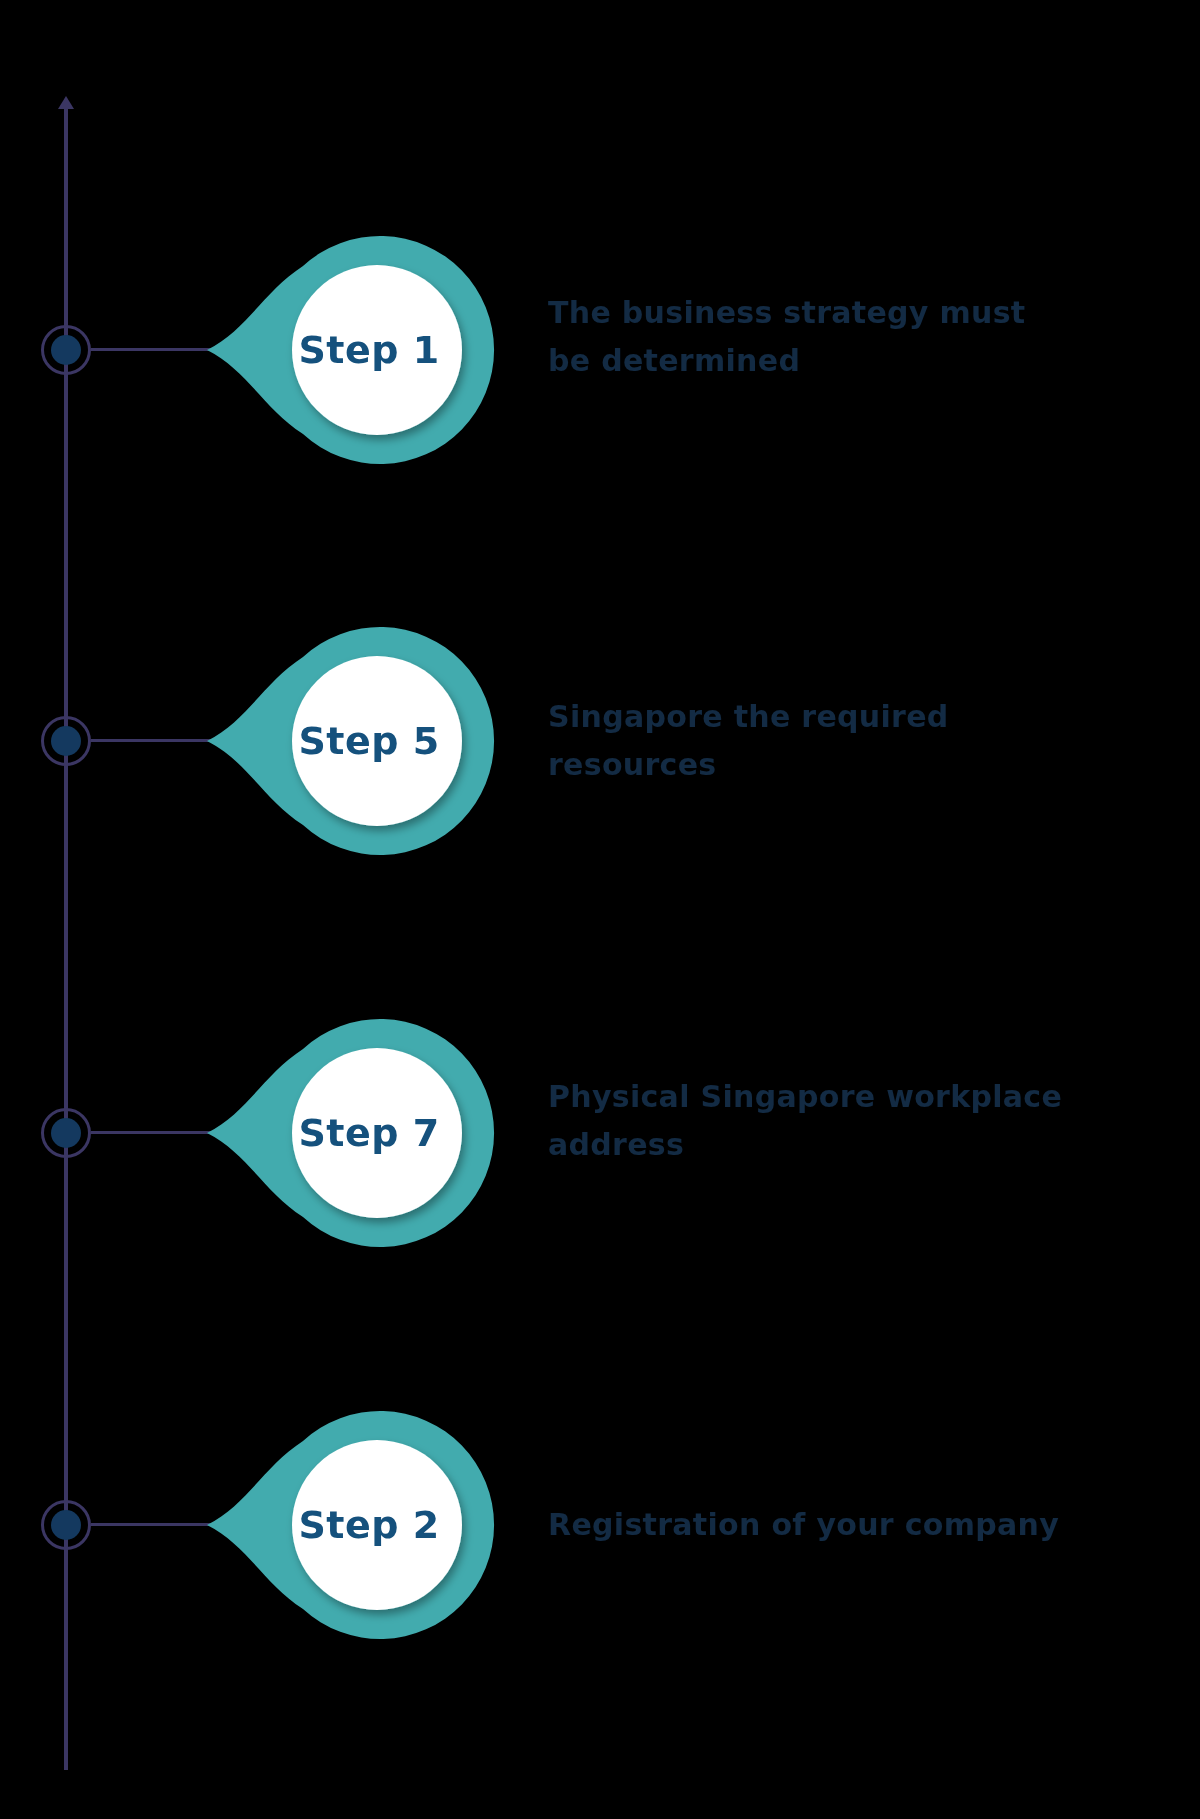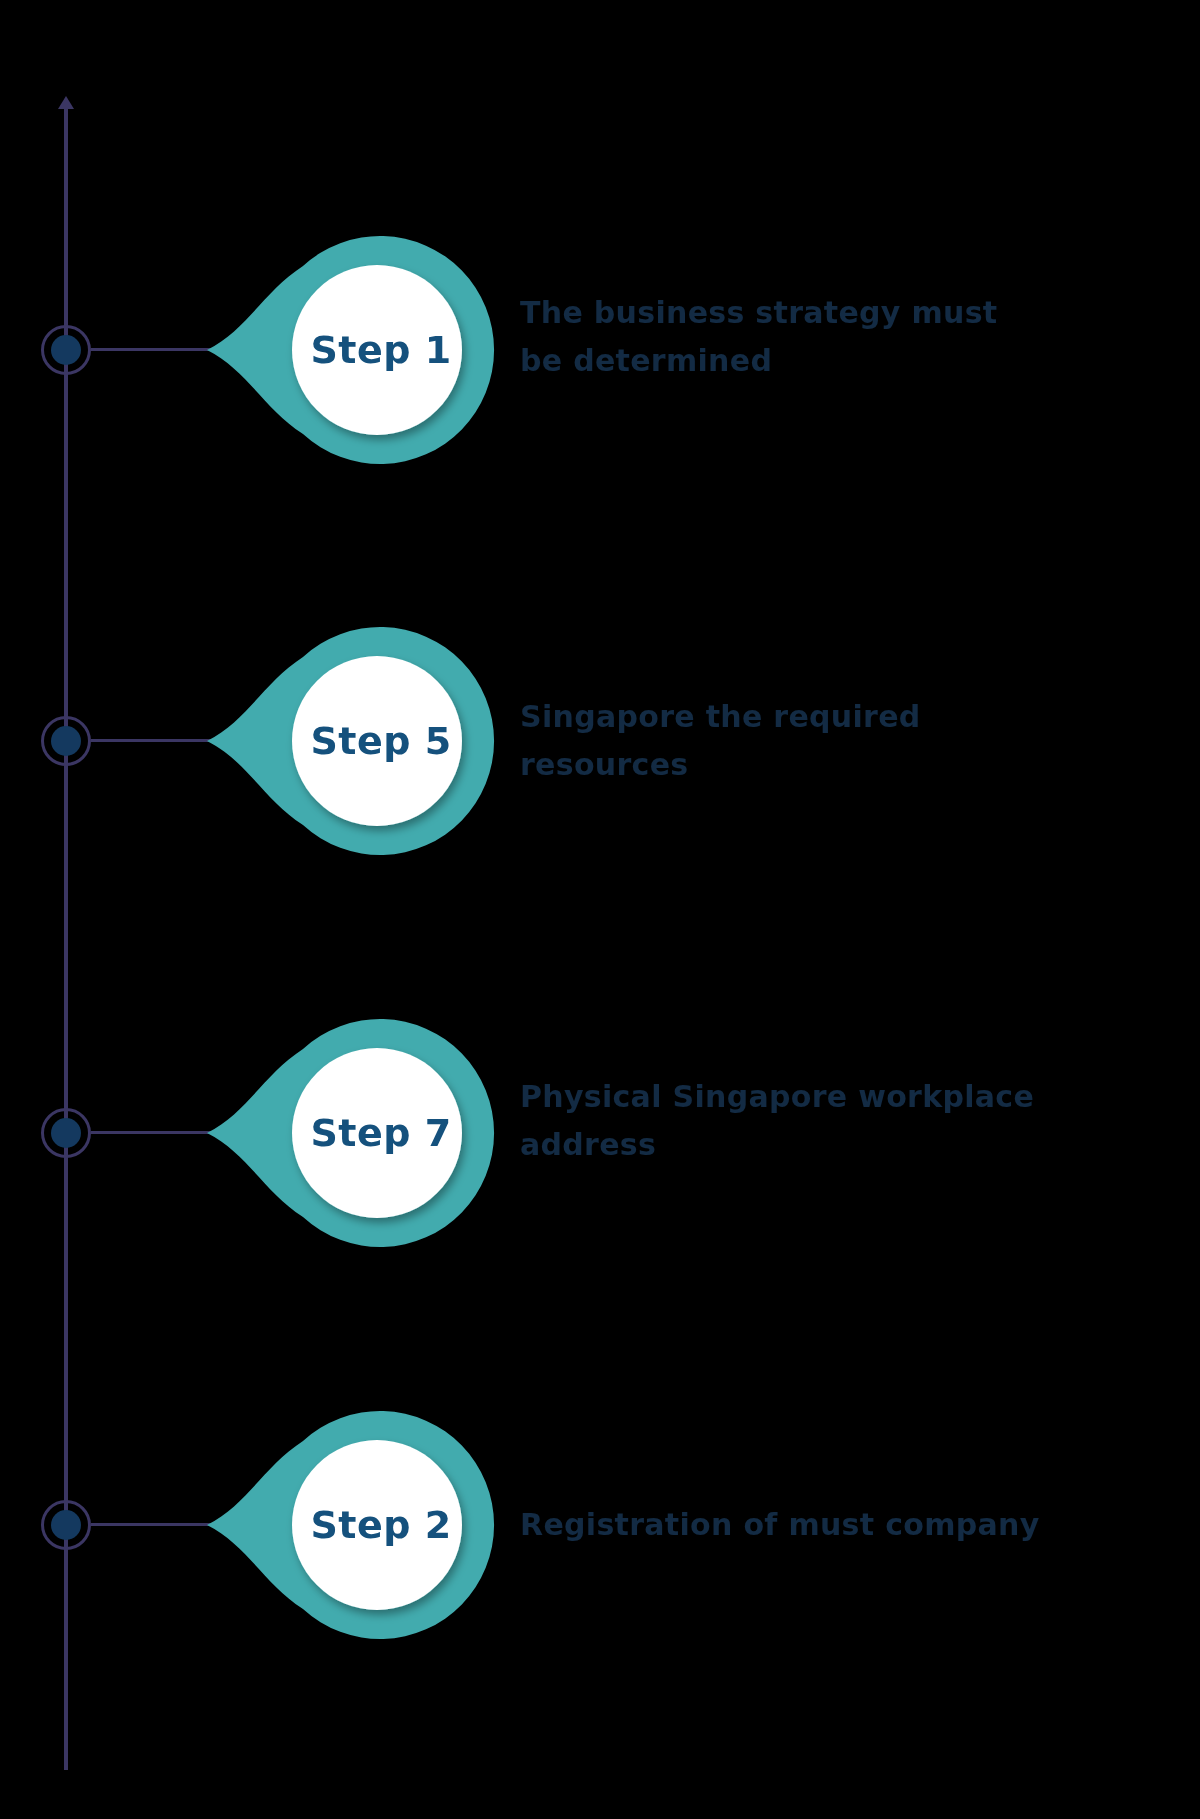--- a/index.html
+++ b/index.html
@@ -78,36 +78,36 @@
     top: -120px;
     width: 290px;
     height: 240px;
   }
   .tear-wrap svg { display: block; width: 290px; height: 240px; }
   .tear-body { fill: var(--teal, #42ABAE); }
   .tear-inner { fill: var(--circle, #FFFFFF); }
 
   .step-label {
     position: absolute;
-    left: 296px;
+    left: 284px;
     top: -30px;
     width: 170px;
     height: 60px;
     display: flex;
     align-items: center;
     justify-content: center;
     font-size: 38px;
     font-weight: 600;
     letter-spacing: 0.5px;
     color: var(--label, #15517D);
   }
 
   .step-desc {
     position: absolute;
-    left: 520px;
+    left: 548px;
     top: 0;
     width: 600px;
     transform: translateY(-50%);
     font-size: 30px;
     font-weight: 600;
     line-height: 48px;
     letter-spacing: 0.3px;
     color: var(--desc, #132B44);
     white-space: pre-line;
   }
@@ -181,16 +181,16 @@
     <div class="connector"></div>
     <div class="node-ring"></div>
     <div class="node-dot"></div>
     <div class="tear-wrap">
       <svg viewBox="0 0 290 240">
         <path class="tear-body" d="M 2 120 C 42 100, 58 62, 98 36 A 114 114 0 1 1 98 204 C 58 178, 42 140, 2 120 Z"></path>
         <circle class="tear-inner" cx="172" cy="120" r="85" filter="url(#ds)"></circle>
       </svg>
     </div>
     <div class="step-label">Step 2</div>
-    <div class="step-desc">Registration of must company</div>
+    <div class="step-desc">Registration of your company</div>
   </div>
 
 </div>
 
 </body></html>

